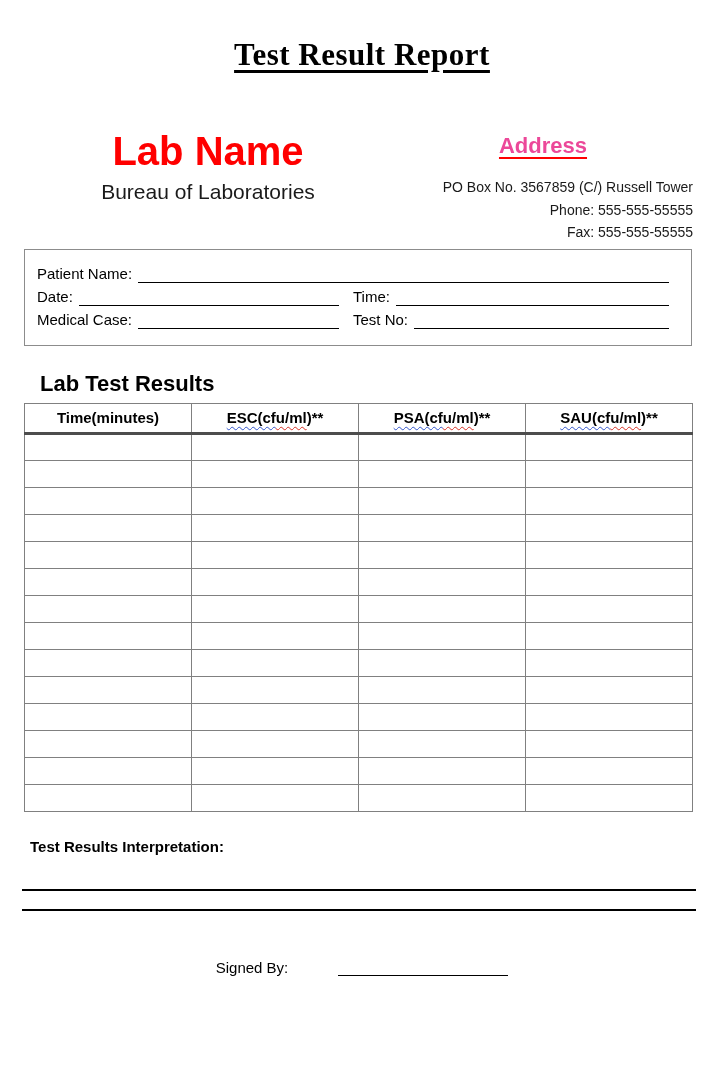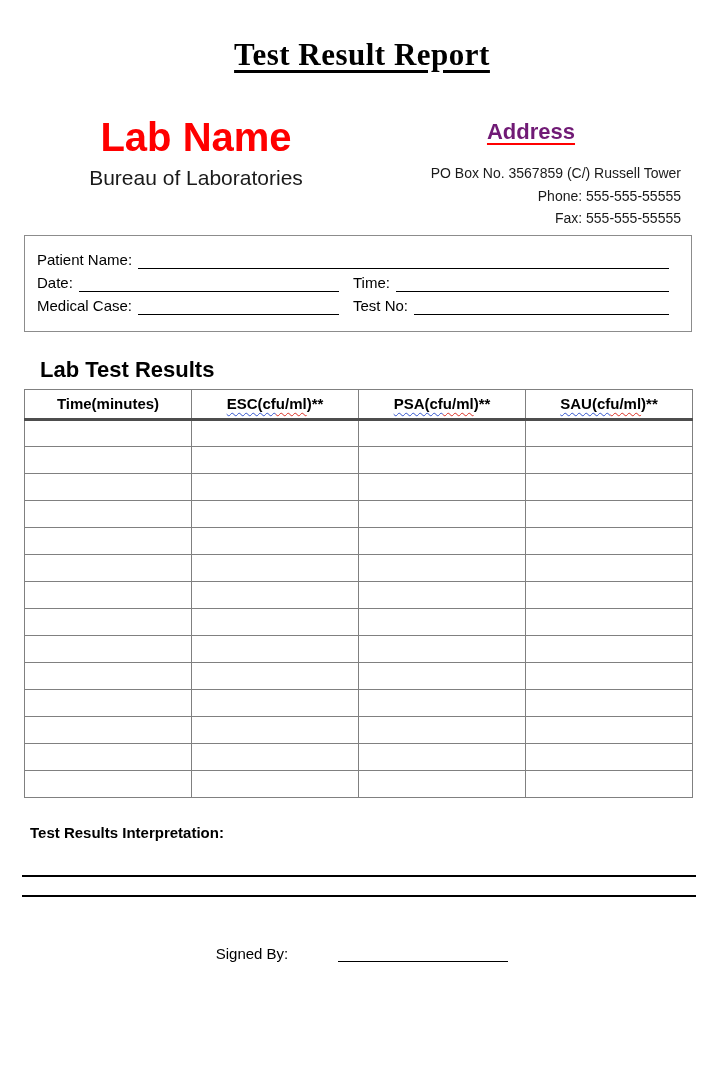--- a/index.html
+++ b/index.html
@@ -18,31 +18,31 @@
     font-weight: bold;
     font-size: 31px;
     line-height: 38px;
     letter-spacing: 0.5px;
     text-decoration: underline;
     text-decoration-thickness: 3px;
     text-underline-offset: 5px;
   }
 
   
-  .header-cols { display: flex; margin-top: 40px; align-items: flex-start; }
+  .header-cols { display: flex; margin-top: 54px; align-items: flex-start; padding-left: 12px; }
   .lab-col { width: 340px; margin-left: 26px; text-align: center; }
   .lab-name {
     font-size: 40px; line-height: 46px; font-weight: bold;
     color: #ff0000;
   }
   .lab-sub { font-size: 21px; line-height: 26px; margin-top: 5px; color: #1a1a1a; }
   .addr-col { width: 300px; margin-left: 15px; }
   .addr-heading {
     margin-top: 5px; text-align: center;
-    font-size: 22px; line-height: 26px; font-weight: bold; color: #701a75;
+    font-size: 22px; line-height: 26px; font-weight: bold; color: #ec4899;
     text-decoration: underline; text-decoration-thickness: 2px;
     text-underline-offset: 4px; text-decoration-color: #ff0000;
   }
   .addr-lines { margin-top: 17px; font-size: 14px; line-height: 22.5px; color: #1a1a1a; text-align: right; }
 
   
   .patient-box {
     margin: 5px 0 0 24px; width: 668px;
     border: 1px solid #8c8c8c;
     padding: 10px 22px 16px 12px;

